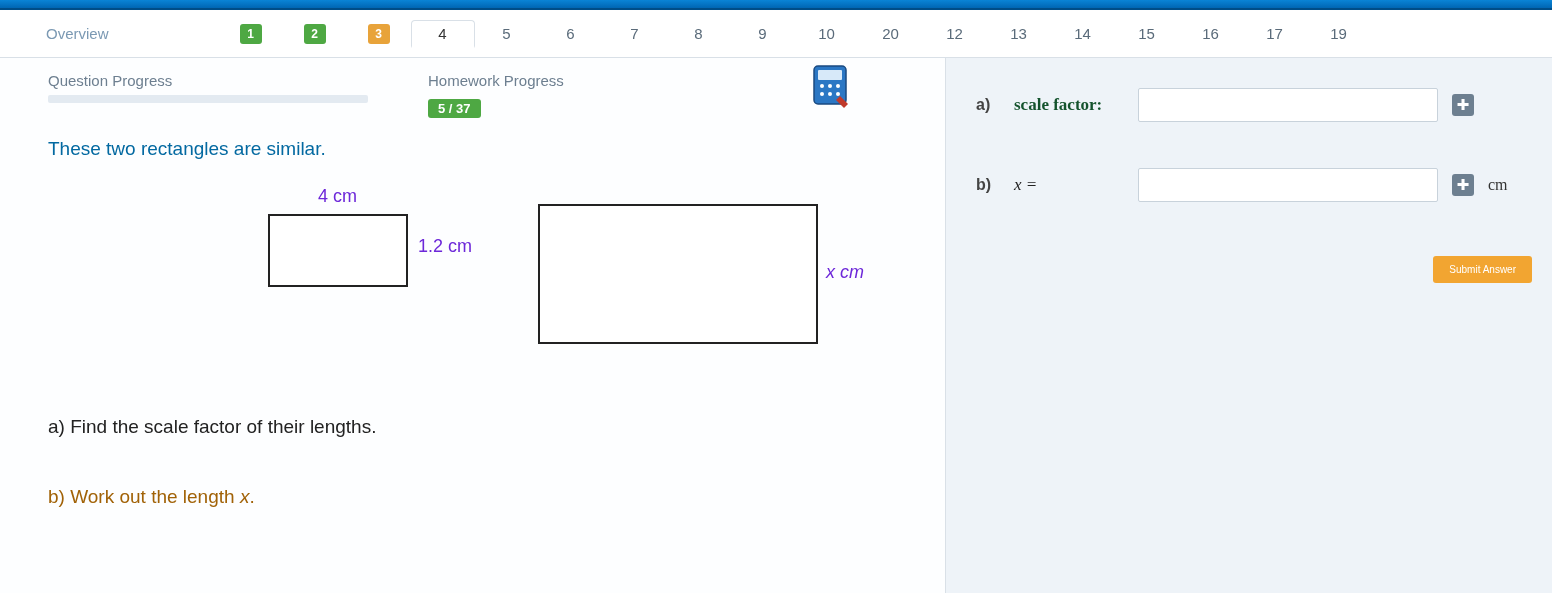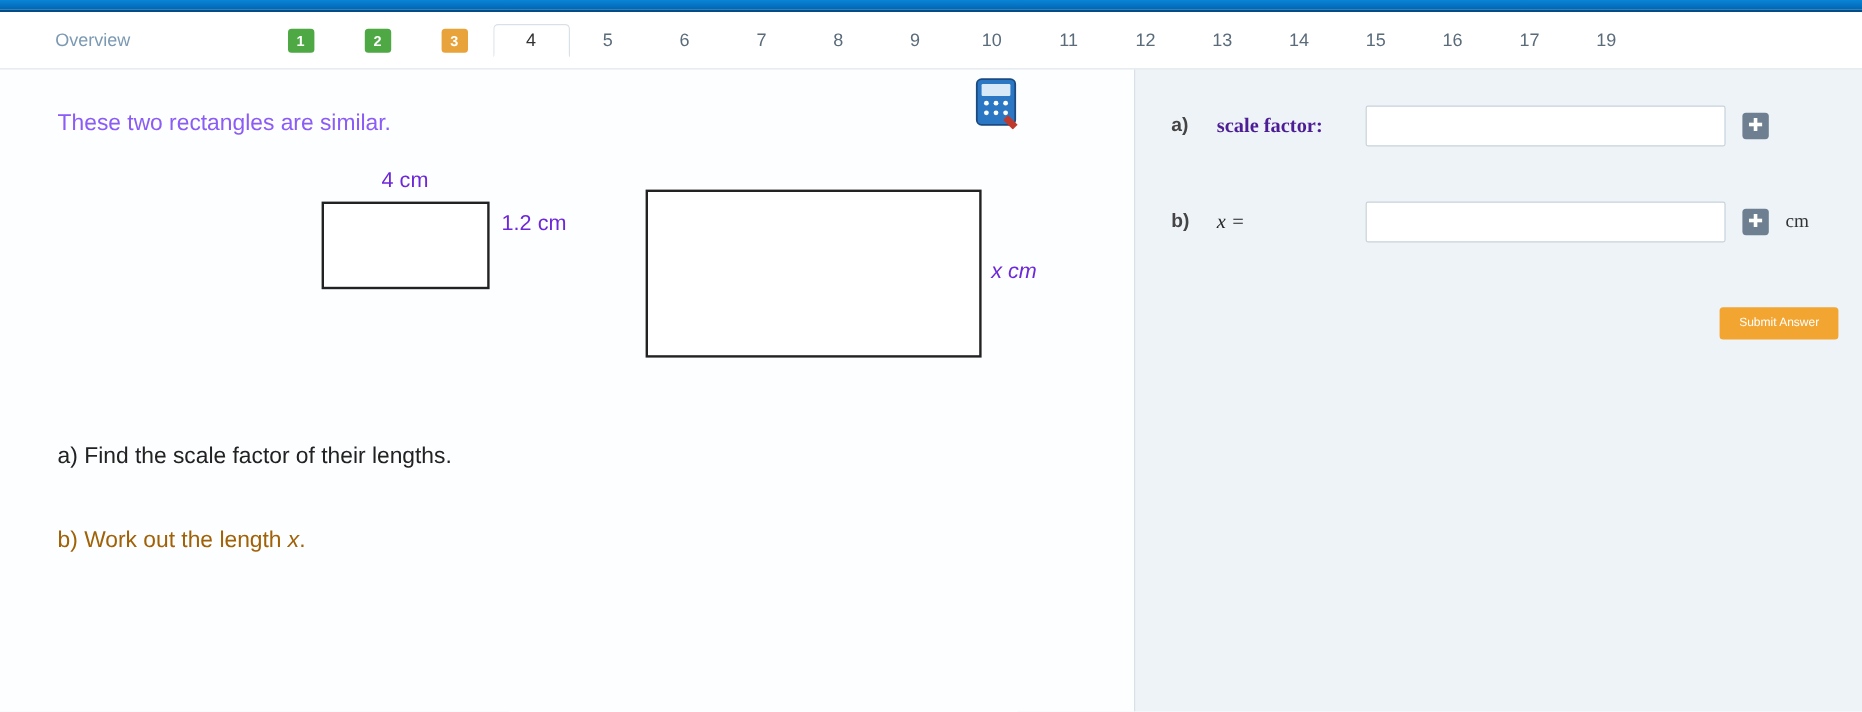--- a/index.html
+++ b/index.html
@@ -106,42 +106,42 @@
   .calc-icon {
     position: absolute;
     left: 808px;
     top: 6px;
     width: 44px;
     height: 44px;
     cursor: pointer;
   }
   .prompt {
     font-size: 19px;
-    color: #8b5cf6;
+    color: #0369a1;
     margin: 20px 0 14px 0;
   }
   .figures {
     position: relative;
     height: 200px;
     margin-left: 170px;
   }
   .rect {
     position: absolute;
     border: 2px solid #222;
     background: #fff;
   }
   .rect1 { left: 50px; top: 40px; width: 140px; height: 73px; }
   .rect2 { left: 320px; top: 30px; width: 280px; height: 140px; }
   .dim-label {
     position: absolute;
     font-size: 18px;
     color: #6d28d9;
   }
   .d1-top { left: 100px; top: 12px; }
-  .d1-right { left: 200px; top: 48px; }
+  .d1-right { left: 200px; top: 62px; }
   .d2-top { left: 430px; top: 4px; margin-top: 48px; }
   .d2-right { left: 608px; top: 88px; font-style: italic; }
   .d2-right .xvar { font-style: italic; }
   .qa {
     font-size: 19px;
     color: #222;
     margin-top: 42px;
   }
   .qb {
     font-size: 19px;
@@ -157,21 +157,21 @@
   }
   .answer-row .part {
     width: 24px;
     color: #444;
     font-size: 16px;
     font-weight: bold;
   }
   .answer-row .albl {
     font-family: Georgia, 'Times New Roman', serif;
     font-size: 17px;
-    color: #4c1d95;
+    color: #14532d;
     min-width: 110px;
     font-weight: bold;
   }
   .answer-row .albl2 {
     font-family: Georgia, 'Times New Roman', serif;
     font-size: 17px;
     color: #222;
     min-width: 110px;
   }
   .answer-input {
@@ -222,33 +222,43 @@
   <span class="qtab"><span class="badge badge-green">1</span></span>
   <span class="qtab"><span class="badge badge-green">2</span></span>
   <span class="qtab"><span class="badge badge-yellow">3</span></span>
   <span class="qtab current"><span>4</span></span>
   <span class="qtab">5</span>
   <span class="qtab">6</span>
   <span class="qtab">7</span>
   <span class="qtab">8</span>
   <span class="qtab">9</span>
   <span class="qtab">10</span>
-  <span class="qtab">11</span>
+  <span class="qtab">20</span>
   <span class="qtab">12</span>
   <span class="qtab">13</span>
   <span class="qtab">14</span>
   <span class="qtab">15</span>
   <span class="qtab">16</span>
   <span class="qtab">17</span>
   <span class="qtab">19</span>
 </div>
 
 <div class="content">
   <div class="left">
 
+    <div class="progress-row">
+      <div class="progress-block">
+        <div class="progress-label">Question Progress</div>
+        <div class="progress-bar"></div>
+      </div>
+      <div class="progress-block">
+        <div class="progress-label">Homework Progress</div>
+        <div class="hw-badge">5 / 37</div>
+      </div>
+    </div>
 
     <div class="calc-icon">
       <svg viewBox="0 0 44 44">
         <rect x="6" y="2" width="32" height="38" rx="4" fill="#2b77c4" stroke="#1a4a80" stroke-width="1.5"></rect>
         <rect x="10" y="6" width="24" height="10" rx="1" fill="#d7e9f9"></rect>
         <circle cx="14" cy="22" r="2" fill="#fff"></circle>
           <circle cx="22" cy="22" r="2" fill="#fff"></circle>
           <circle cx="30" cy="22" r="2" fill="#fff"></circle>
         <circle cx="14" cy="30" r="2" fill="#fff"></circle>
           <circle cx="22" cy="30" r="2" fill="#fff"></circle>

